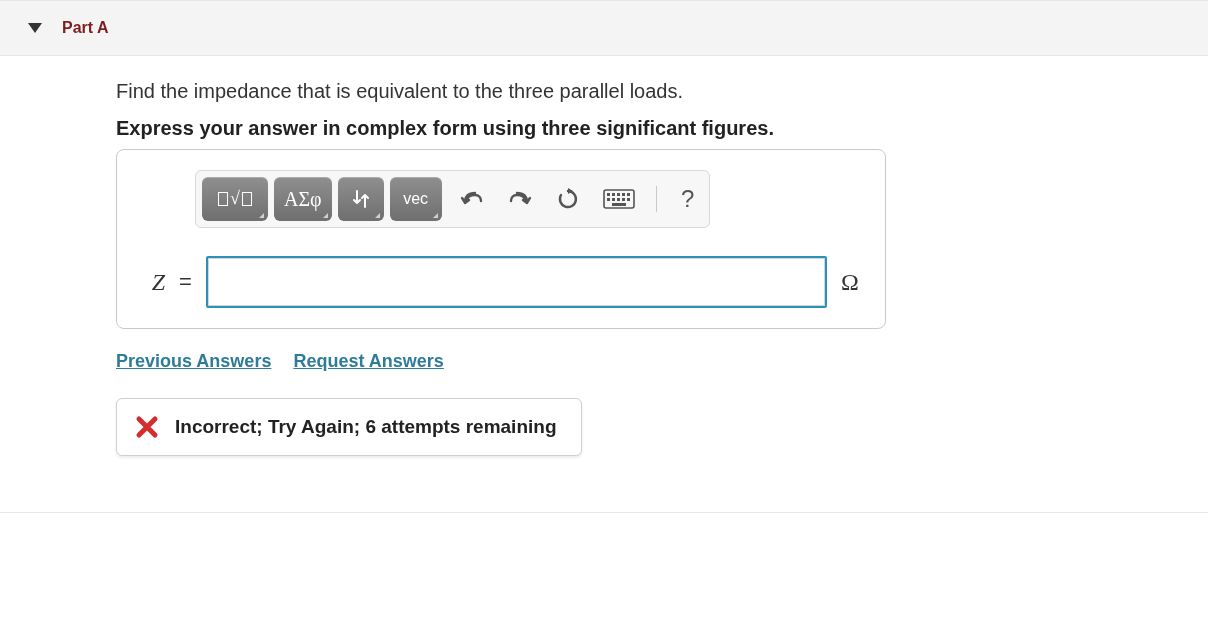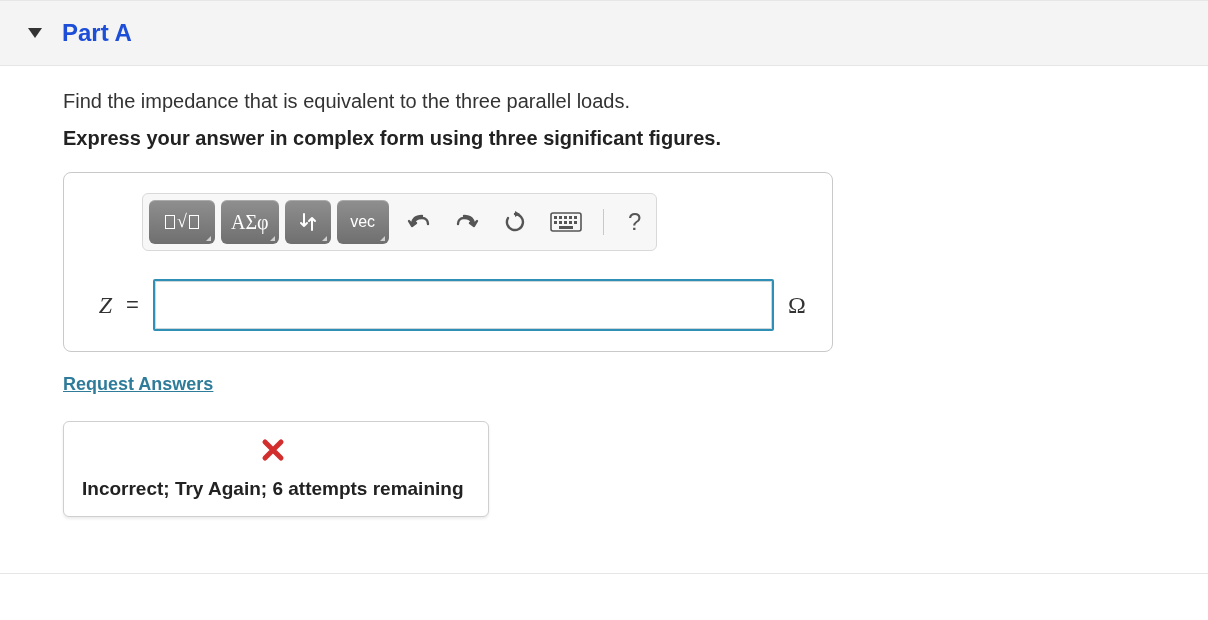--- a/index.html
+++ b/index.html
@@ -22,39 +22,39 @@
     gap: 20px;
   }
   .part-header .caret {
     width: 0; height: 0;
     border-left: 7px solid transparent;
     border-right: 7px solid transparent;
     border-top: 10px solid #333;
   }
   .part-header .title {
     font-weight: 700;
-    font-size: 24px;
-    color: #1d4ed8;
+    font-size: 16px;
+    color: #7f1d1d;
   }
 
   .content {
-    padding: 24px 0 30px 63px;
+    padding: 24px 0 30px 116px;
     max-width: 1100px;
   }
 
   .question-line {
     font-size: 20px;
     color: #333;
     margin-bottom: 14px;
   }
   .instruction-line {
     font-size: 20px;
     color: #222;
     font-weight: 700;
-    margin-bottom: 22px;
+    margin-bottom: 9px;
   }
 
   .answer-box {
     border: 1px solid #c9c9c9;
     border-radius: 8px;
     padding: 20px 22px;
     width: 770px;
     margin-bottom: 22px;
     background: #fff;
   }
@@ -165,21 +165,20 @@
 
   .feedback-box {
     display: inline-flex;
     align-items: center;
     gap: 16px;
     border: 1px solid #cfcfcf;
     border-radius: 6px;
     padding: 16px 24px 16px 18px;
     box-shadow: 0 2px 3px rgba(0,0,0,0.08);
     background: #fff;
-    flex-direction: column;
   }
   .feedback-text {
     font-weight: 700;
     font-size: 19px;
     color: #222;
   }
 
   .footer-line {
     border-top: 1px solid #e6e6e6;
     margin-top: 26px;
@@ -271,20 +270,21 @@
     <div class="input-row">
       <div class="var-label">Z</div>
       <div class="equals">=</div>
       <input class="answer-input" type="text" value="" style="">
       <div class="unit-label">Ω</div>
     </div>
 
   </div>
 
   <div class="action-row">
+    <span class="link">Previous Answers</span>
     <span class="link">Request Answers</span>
   </div>
 
   <div class="feedback-box">
     <span>
       <svg width="24" height="24" viewBox="0 0 24 24">
         <path d="M4 4 L20 20 M20 4 L4 20" stroke="#d22e2e" stroke-width="5" stroke-linecap="round"></path>
       </svg>
     </span>
     <span class="feedback-text">Incorrect; Try Again; 6 attempts remaining</span>

